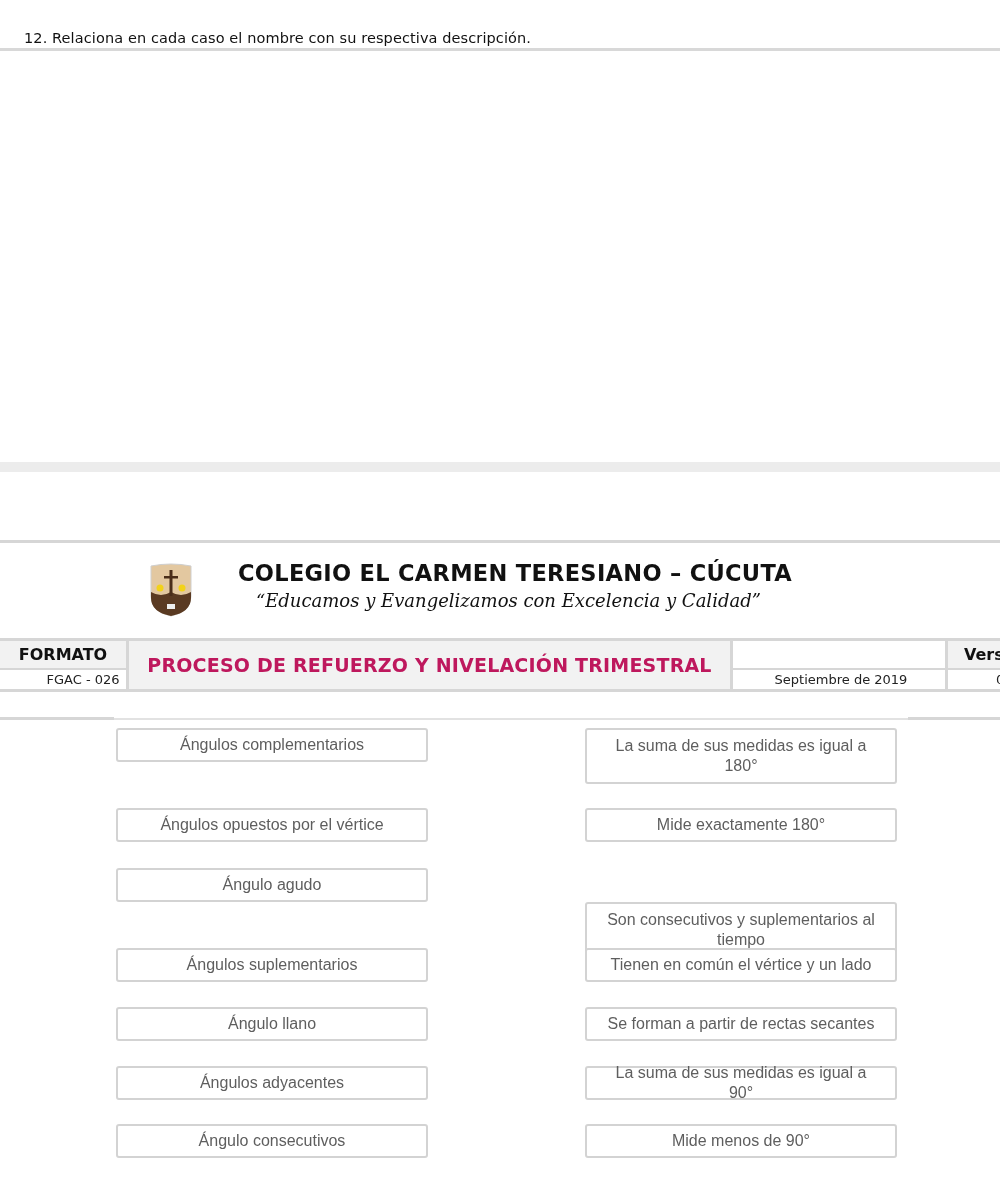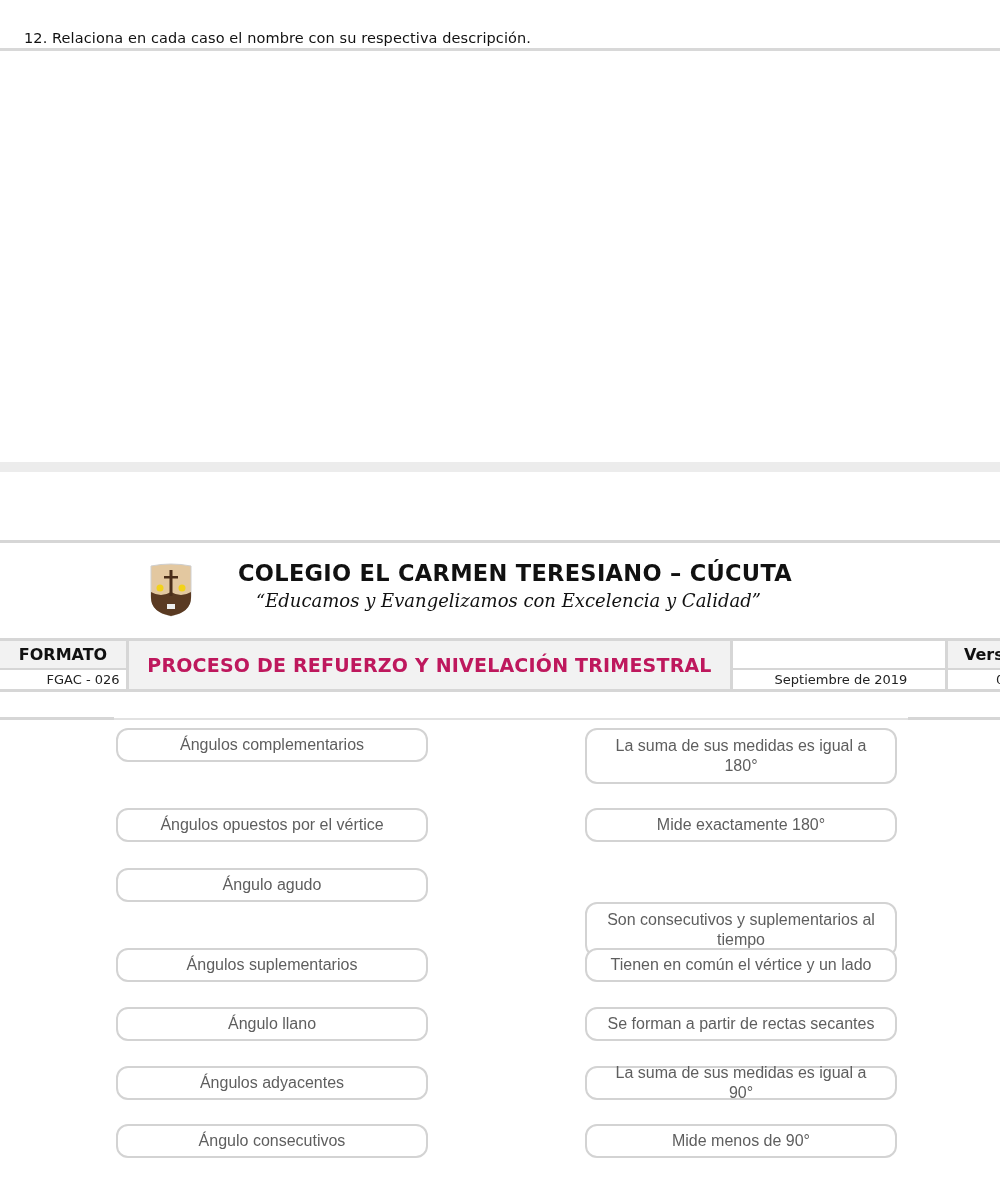--- a/index.html
+++ b/index.html
@@ -43,21 +43,21 @@
     .title-cell {
       position: absolute; left: 129px; top: 0; width: 601px; height: 48px;
       background: #f2f2f2; display: flex; align-items: center; justify-content: center;
       font-weight: bold; font-size: 19px; color: #be185d; letter-spacing: 0.2px;
     }
 
     .divider2 { position: absolute; top: 717px; height: 3px; background: #d6d6d6; }
 
     .match-box {
       position: absolute; width: 312px;
-      border: 2px solid #d3d3d3; border-radius: 12px;
+      border: 2px solid #d3d3d3; border-radius: 3px;
       background: #fff;
       display: flex; align-items: center; justify-content: center; text-align: center;
       font-family: "Liberation Sans", sans-serif; font-size: 16px; color: #5e5e5e;
       line-height: 20px; padding: 0 16px;
     }
     .match-box.left { left: 116px; }
     .match-box.right { left: 585px; }
   </style>
 </head>
 <body>

